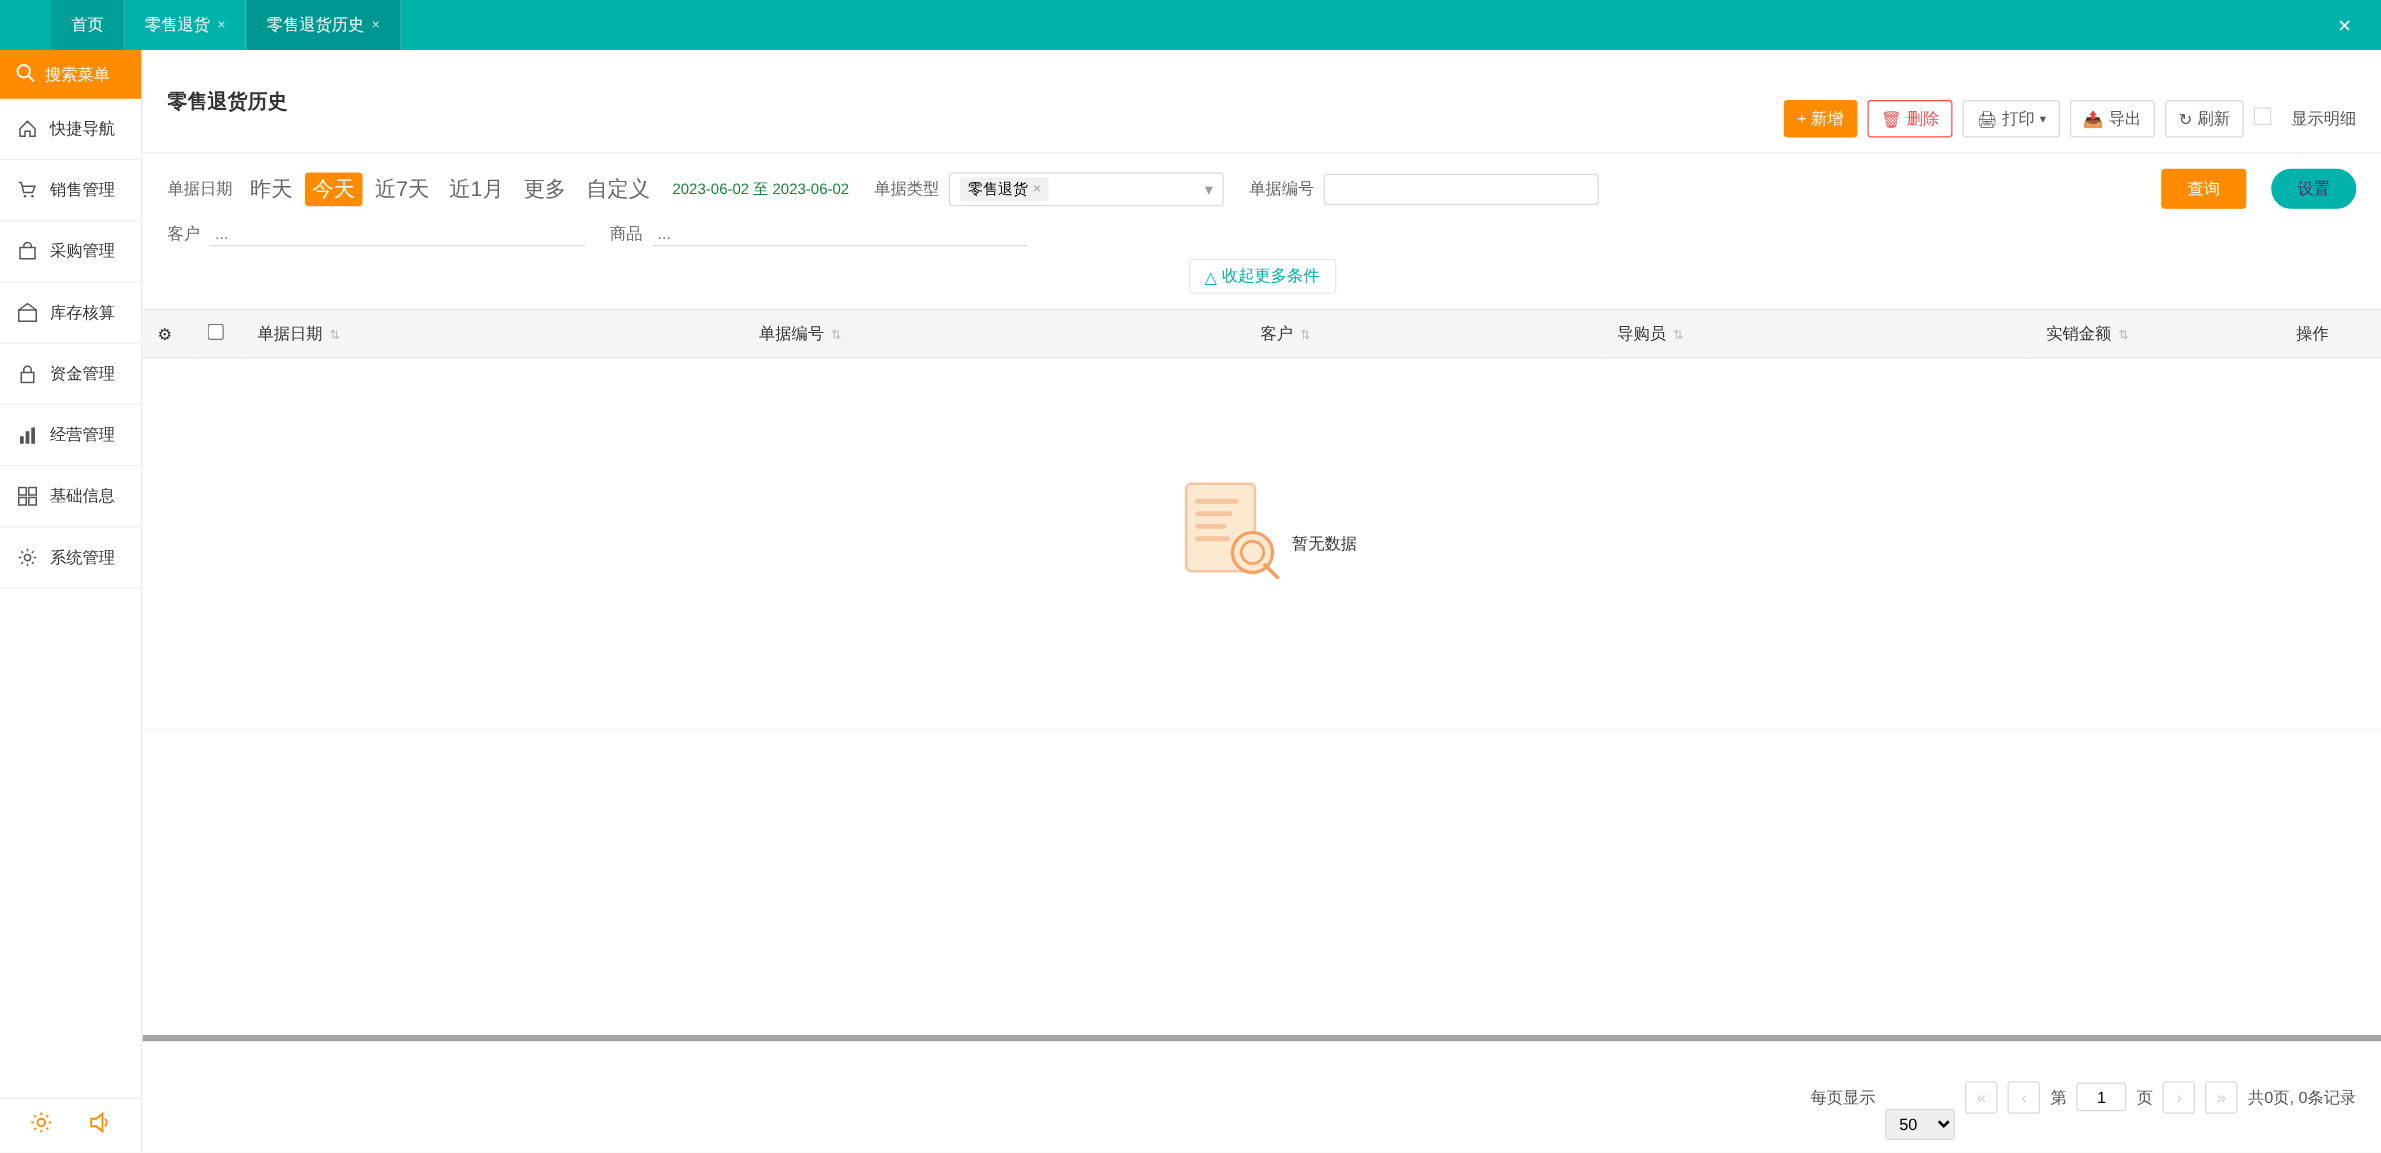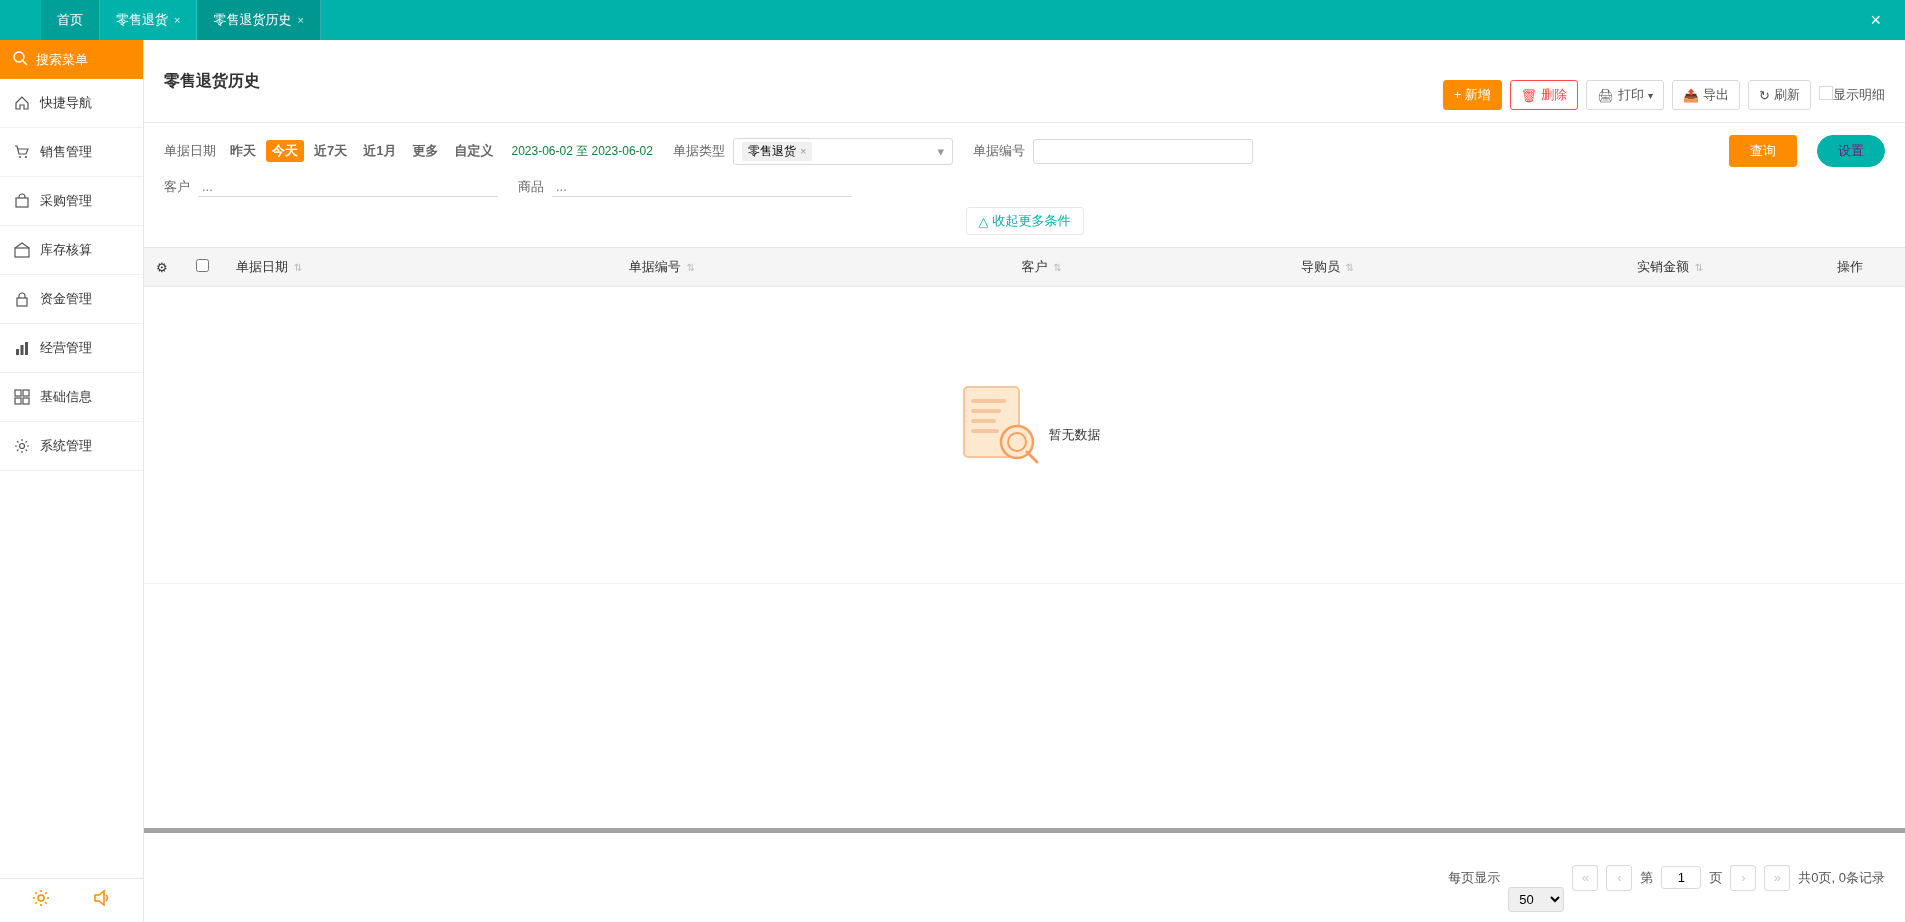--- a/index.html
+++ b/index.html
@@ -11,47 +11,47 @@
     .top-tab { display: flex; align-items: center; padding: 0 16px; color: #fff; font-size: 13px; cursor: pointer; gap: 6px; border-right: 1px solid rgba(255,255,255,0.2); }
     .top-tab.home { background: rgba(0,0,0,0.1); }
     .top-tab .tab-close { font-size: 11px; color: rgba(255,255,255,0.8); cursor: pointer; }
     .top-bar-right { display: flex; align-items: center; padding-right: 16px; }
     .close-btn { color: #fff; font-size: 18px; cursor: pointer; padding: 4px 8px; }
 
     
     .main-layout { display: flex; flex: 1; overflow: hidden; }
 
     
-    .sidebar { width: 144px; background: #fff; display: flex; flex-direction: column; border-right: 1px solid #e8e8e8; flex-shrink: 0; }
+    .sidebar { width: 114px; background: #fff; display: flex; flex-direction: column; border-right: 1px solid #e8e8e8; flex-shrink: 0; }
     .search-menu { background: #ff8c00; color: #fff; padding: 10px 12px; display: flex; align-items: center; gap: 8px; font-size: 13px; cursor: pointer; }
     .search-menu svg { flex-shrink: 0; }
     .sidebar-item { display: flex; align-items: center; gap: 8px; padding: 14px 12px; color: #333; cursor: pointer; font-size: 13px; border-bottom: 1px solid #f0f0f0; }
     .sidebar-item .icon-circle { width: 20px; height: 20px; display: flex; align-items: center; justify-content: center; }
     .sidebar-bottom { margin-top: auto; display: flex; align-items: center; justify-content: space-around; padding: 10px; border-top: 1px solid #e8e8e8; }
     .sidebar-bottom-btn { color: #ff8c00; font-size: 18px; cursor: pointer; }
 
     
     .content { flex: 1; display: flex; flex-direction: column; overflow: hidden; background: #f5f5f5; }
 
     
     .page-header { background: #fff; padding: 12px 20px; display: flex; align-items: center; justify-content: space-between; border-bottom: 1px solid #e8e8e8; flex-shrink: 0; }
     .page-title { font-size: 16px; font-weight: bold; color: #333; }
     .header-actions { display: flex; align-items: center; gap: 8px; margin-top: 28px; }
     .action-btn { display: flex; align-items: center; gap: 4px; padding: 5px 10px; border: 1px solid #d9d9d9; border-radius: 3px; background: #fff; cursor: pointer; color: #555; font-size: 13px; }
     .action-btn.danger-outline { color: #ff4d4f; border-color: #ff4d4f; }
-    .display-toggle { display: flex; align-items: flex-start; gap: 0; font-size: 13px; color: #555; cursor: pointer; }
+    .display-toggle { display: flex; align-items: flex-start; gap: 16px; font-size: 13px; color: #555; cursor: pointer; }
     .checkbox-small { width: 14px; height: 14px; border: 1px solid #d9d9d9; background: #fff; display: inline-block; }
 
     
     .filter-area { background: #fff; padding: 12px 20px; border-bottom: 1px solid #e8e8e8; flex-shrink: 0; }
     .filter-row { display: flex; align-items: center; gap: 20px; margin-bottom: 10px; flex-wrap: wrap; }
     .filter-item { display: flex; align-items: center; gap: 8px; }
     .filter-label { color: #666; font-size: 13px; white-space: nowrap; }
     .date-filters { display: flex; align-items: center; gap: 4px; }
-    .date-btn { padding: 2px 6px; border-radius: 3px; cursor: pointer; font-size: 13px; color: #666; font-weight: bold; }
+    .date-btn { padding: 2px 6px; border-radius: 3px; cursor: pointer; font-size: 17px; color: #666; }
     .date-btn.active { background: #ff8c00; color: #fff; border-radius: 3px; }
     .date-range { color: #15803d; font-size: 12px; margin-left: 4px; }
     .tag-select { display: flex; align-items: center; border: 1px solid #d9d9d9; border-radius: 3px; padding: 3px 8px; min-width: 200px; cursor: pointer; background: #fff; gap: 4px; }
     .tag-item { background: #f0f0f0; border-radius: 2px; padding: 1px 6px; font-size: 12px; display: flex; align-items: center; gap: 4px; }
     .tag-close { cursor: pointer; color: #999; font-size: 11px; }
     .tag-select-arrow { margin-left: auto; color: #999; }
     .filter-input { border: 1px solid #d9d9d9; border-radius: 3px; padding: 4px 8px; font-size: 13px; width: 200px; outline: none; }
     .customer-input { border: none; border-bottom: 1px solid #d9d9d9; padding: 2px 4px; min-width: 200px; font-size: 13px; outline: none; color: #999; }
     .collapse-btn { display: flex; align-items: center; gap: 4px; color: #00b2aa; font-size: 13px; cursor: pointer; margin: 0 auto; padding: 4px 12px; border: 1px solid #e8e8e8; border-radius: 3px; background: #fff; }
 

